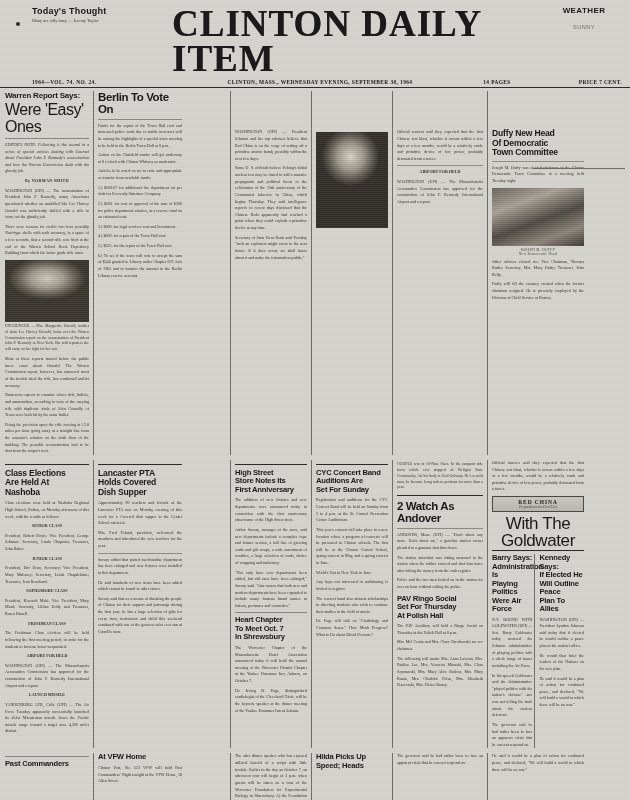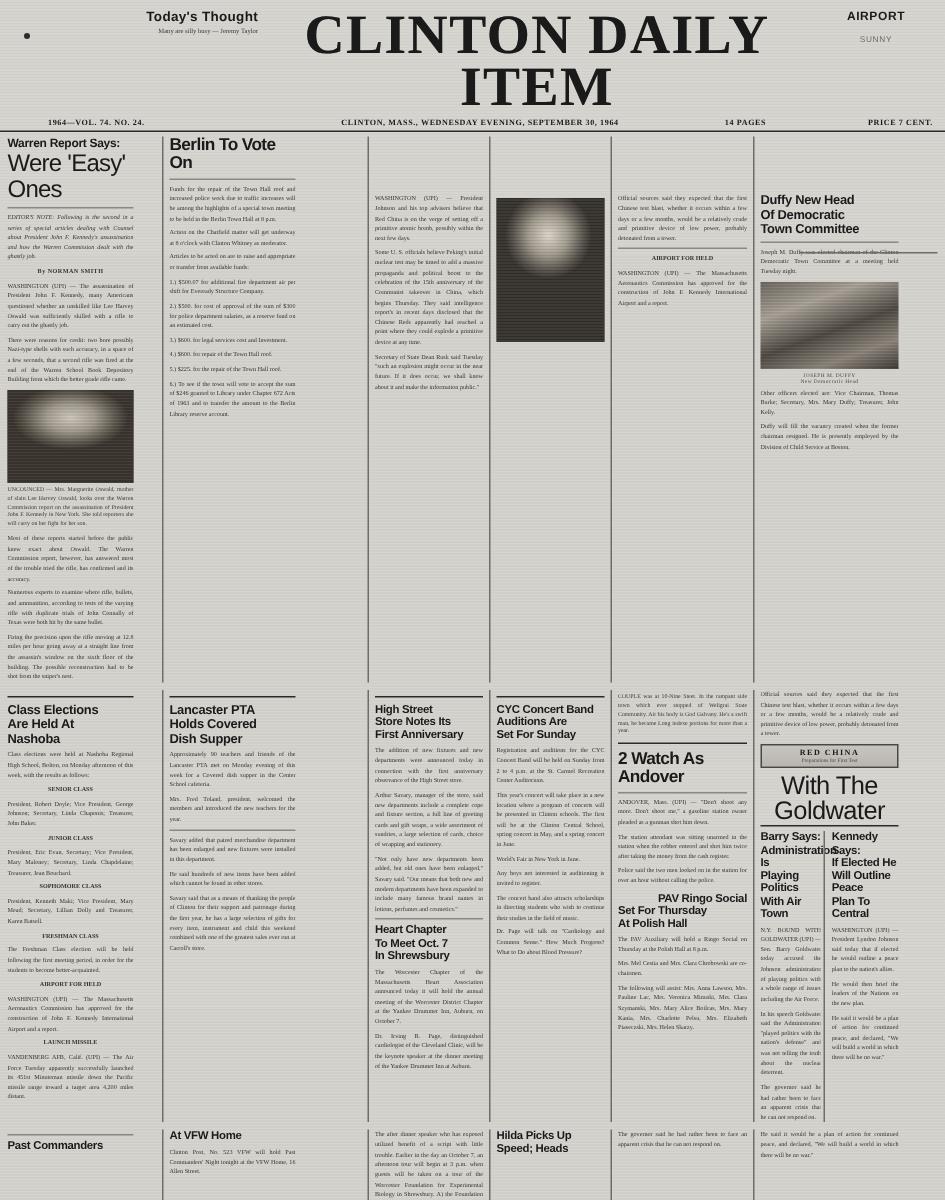--- a/index.html
+++ b/index.html
@@ -11,46 +11,46 @@
     -webkit-font-smoothing:none;
   }
   .page{
     position:relative;width:630px;height:800px;
     background:#d6d4cf;
     background-image:
       repeating-linear-gradient(0deg, rgba(0,0,0,.022) 0 1px, rgba(255,255,255,.012) 1px 2px);
   }
   
   .masthead{display:flex;align-items:flex-start;padding:6px 6px 0 6px;}
-  .thought{width:140px;padding-left:26px;position:relative;text-align:right;}
+  .thought{width:140px;padding-left:26px;position:relative;}
   .thought-ttl{font-family:"Liberation Sans",sans-serif;font-weight:bold;font-size:9px;letter-spacing:.2px;}
   .thought-body{font-size:4.4px;line-height:1.5;color:#3a3a3a;margin-top:2px;}
   .punch{position:absolute;left:10px;top:16px;width:4px;height:4px;border-radius:50%;background:#2b2b2b;}
-  .flag{flex:1;text-align:center;}
+  .flag{flex:1;text-align:left;}
   .flag h1{
     margin:0;font-family:"Liberation Serif",serif;font-weight:bold;
     font-size:37px;line-height:.95;letter-spacing:1px;
     text-shadow:0 0 .4px rgba(0,0,0,.5);
   }
   .wx{width:80px;text-align:center;font-family:"Liberation Sans",sans-serif;}
   .wx-ttl{font-size:8px;font-weight:bold;letter-spacing:.4px;}
   .wx-body{font-size:5.5px;color:#6d6b66;margin-top:9px;letter-spacing:.5px;}
   .dateline{
     display:flex;align-items:center;padding:0 8px;margin-top:3px;
     font-family:"Liberation Serif",serif;font-size:5.4px;letter-spacing:.4px;
     border-bottom:1.6px solid #2b2b2b;padding-bottom:2px;
   }
   .dl-vol{width:150px;font-weight:bold;padding-left:24px;}
   .dl-city{flex:1;text-align:center;font-weight:bold;}
   .dl-pages{width:78px;text-align:center;font-weight:bold;}
   .dl-price{width:86px;text-align:right;font-weight:bold;}
   
   .body-wrap{display:flex;padding:3px 5px 0 5px;gap:4px;}
   .col{position:relative;}
-  .c1{width:84px;} .c2{width:84px;margin-left:15px;} .c3{width:72px;margin-left:44px;}
+  .c1{width:84px;} .c2{width:84px;} .c3{width:72px;margin-left:44px;}
   .c4{width:72px;} .c5{width:86px;} .c6{width:92px;}
   .rule-l{border-left:.6px solid #6f6d68;padding-left:4px;}
   
   .kicker{font-family:"Liberation Sans",sans-serif;font-weight:bold;font-size:8px;margin:0 0 2px 0;letter-spacing:-.2px;}
   .hl-huge{
     font-family:"Liberation Sans",sans-serif;font-weight:bold;
     font-size:27px;line-height:.93;letter-spacing:-1.2px;margin:0;
   }
   .hl-big{
     font-family:"Liberation Sans",sans-serif;font-weight:normal;
@@ -114,21 +114,21 @@
   <div class="masthead">
     <div class="thought">
       <span class="punch"></span>
       <div class="thought-ttl">Today's Thought</div>
       <div class="thought-body">Many are silly busy — Jeremy Taylor</div>
     </div>
     <div class="flag">
       <h1>CLINTON DAILY ITEM</h1>
     </div>
     <div class="wx">
-      <div class="wx-ttl">AIRPORT</div>
+      <div class="wx-ttl">WEATHER</div>
       <div class="wx-body">SUNNY</div>
     </div>
   </div>
 
   <div class="dateline">
     <div class="dl-vol">1964—VOL. 74. NO. 24.</div>
     <div class="dl-city">CLINTON, MASS., WEDNESDAY EVENING, SEPTEMBER 30, 1964</div>
     <div class="dl-pages">14 PAGES</div>
     <div class="dl-price">PRICE 7 CENT.</div>
   </div>
@@ -268,51 +268,51 @@
     </div>
 
     <div class="col c5 rule-l">
       <div class="cap">COUPLE was at 10-Nine Steet. In the rampant side town which ever stopped of Weligrai State Community. Air his body is God Galvany. He's a swift man, he became Long indexe portions for more than a year.</div>
       <hr class="hr2">
       <div class="hl-med">2 Watch As Andover</div>
       <hr class="hr-thin">
       <div class="txt">ANDOVER, Mass. (UPI) — "Don't shoot any more. Don't shoot me," a gasoline station owner pleaded as a gunman shot him down.</div>
       <div class="txt">The station attendant was sitting unarmed in the station when the robber entered and shot him twice after taking the money from the cash register.</div>
       <div class="txt">Police said the two men looked on in the station for over an hour without calling the police.</div>
-      <div class="hl-xsm" style="margin-top:4px;text-align:right;">PAV Ringo Social</div>
+      <div class="hl-xsm" style="margin-top:4px;">PAV Ringo Social</div>
       <div class="hl-xsm">Set For Thursday</div>
       <div class="hl-xsm">At Polish Hall</div>
       <div class="txt">The PAV Auxiliary will hold a Ringo Social on Thursday at the Polish Hall at 8 p.m.</div>
       <div class="txt">Mrs. Mel Cestia and Mrs. Clara Chrobowski are co-chairmen.</div>
       <div class="txt">The following will assist: Mrs. Anna Lawson, Mrs. Pauline Lac, Mrs. Veronica Minuski, Mrs. Clara Szymanski, Mrs. Mary Alice Boilcas, Mrs. Mary Kania, Mrs. Charlotte Pelsu, Mrs. Elizabeth Piaseczski, Mrs. Helen Skarzy.</div>
     </div>
 
     <div class="col c6 rule-l">
       <div class="txt" style="margin-top:0;">Official sources said they expected that the first Chinese test blast, whether it occurs within a few days or a few months, would be a relatively crude and primitive device of low power, probably detonated from a tower.</div>
       <div class="mapbox">
         <div class="mb-t">RED CHINA</div>
         <div class="mb-s">Preparations for First Test</div>
       </div>
       <div class="banner">With The Goldwater</div>
       <hr class="banner-rule">
       <div style="display:flex;gap:2px;">
         <div style="width:44%;">
           <div class="hl-xsm">Barry Says:</div>
           <div class="hl-xsm">Administration Is</div>
           <div class="hl-xsm">Playing Politics</div>
-          <div class="hl-xsm">With Air Town</div>
+          <div class="hl-xsm">Were Air Force</div>
           <div class="txt">N.Y. BOUND WITH GOLDWATER (UPI) — Sen. Barry Goldwater today accused the Johnson administration of playing politics with a whole range of issues including the Air Force.</div>
           <div class="txt">In his speech Goldwater said the Administration "played politics with the nation's defense" and was not telling the truth about the nuclear deterrent.</div>
           <div class="txt">The governor said he had rather been to face an apparent crisis that he can not respond on.</div>
         </div>
         <div style="width:52%;border-left:.6px solid #6f6d68;padding-left:4px;">
           <div class="hl-xsm">Kennedy Says:</div>
           <div class="hl-xsm">If Elected He</div>
           <div class="hl-xsm">Will Outline Peace</div>
-          <div class="hl-xsm">Plan To Central</div>
+          <div class="hl-xsm">Plan To Allies</div>
           <div class="txt">WASHINGTON (UPI) — President Lyndon Johnson said today that if elected he would outline a peace plan to the nation's allies.</div>
           <div class="txt">He would then brief the leaders of the Nations on the new plan.</div>
           <div class="txt">He said it would be a plan of action for continued peace, and declared, "We will build a world in which there will be no war."</div>
         </div>
       </div>
     </div>
   </div>
 
   <div class="body-wrap" style="margin-top:2px;">
     <div class="col c1">

